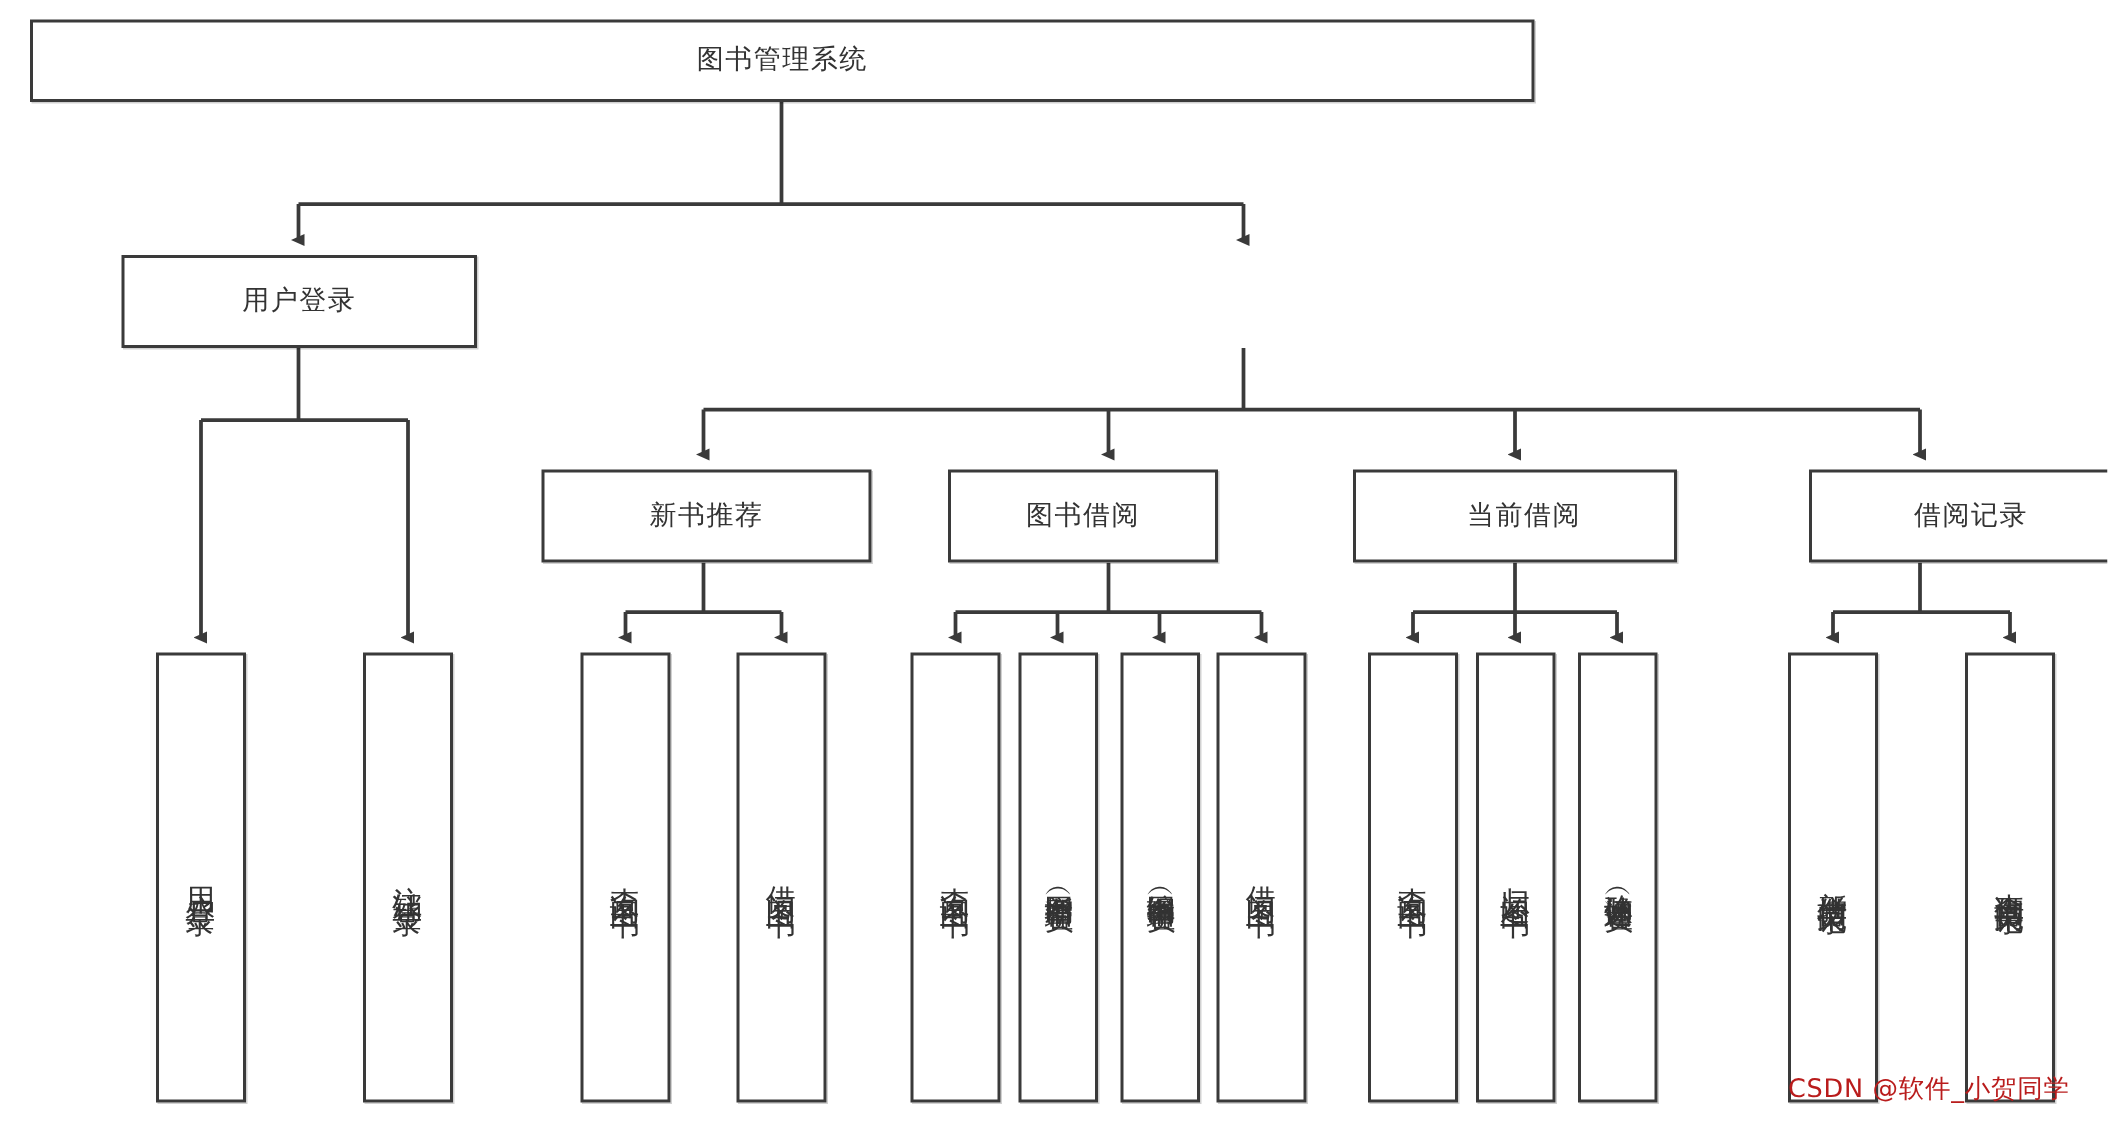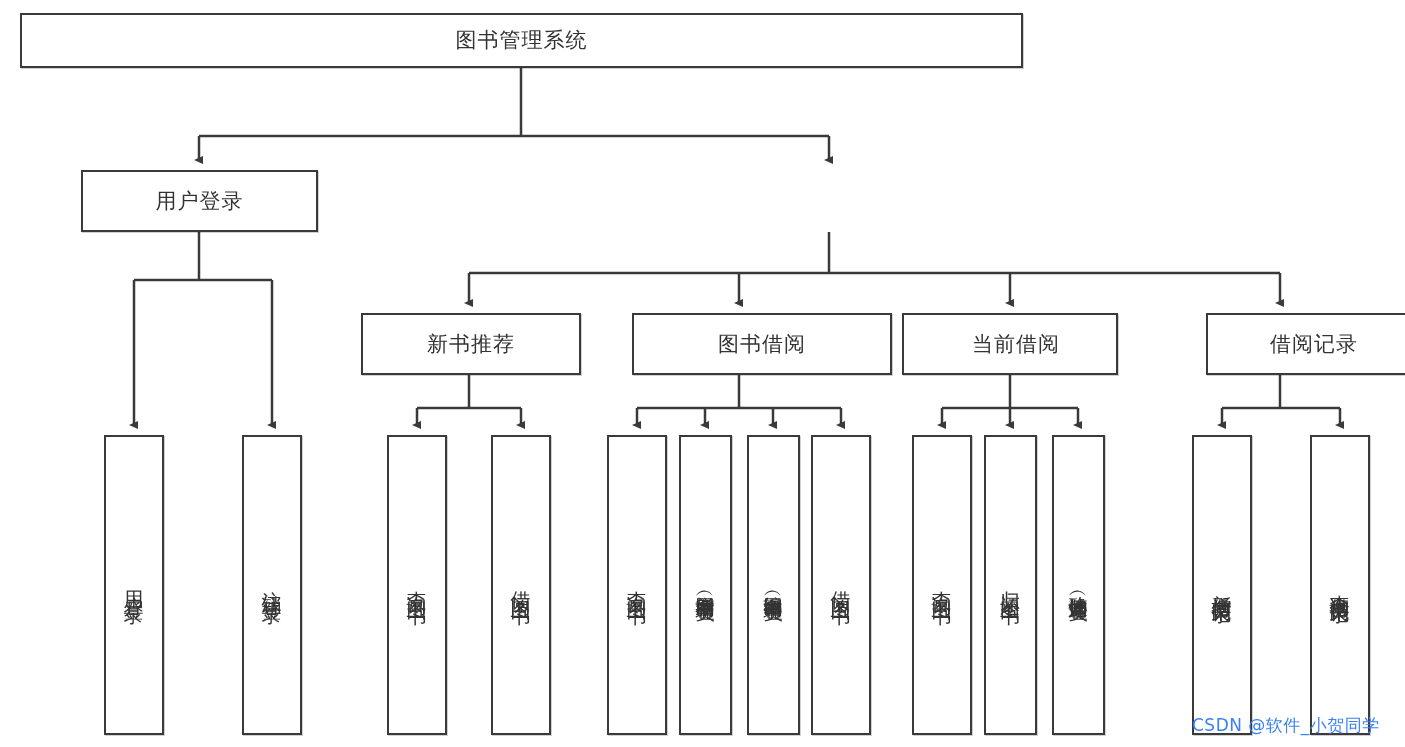--- a/index.html
+++ b/index.html
@@ -29,21 +29,21 @@
     box-sizing: border-box;
     border: 2px solid #3a3a3a;
     background: #ffffff;
     display: flex;
     align-items: center;
     justify-content: center;
     color: #2b2b2b;
     box-shadow: 1px 1px 0 rgba(0,0,0,0.18);
   }
   .node .label {
-    font-size: 21px;
+    font-size: 18px;
     line-height: 1.15;
     letter-spacing: 1px;
     white-space: nowrap;
     color: #333333;
   }
   
   .node.vertical {
     align-items: center;
     justify-content: center;
   }
@@ -52,21 +52,21 @@
     text-orientation: upright;
     font-size: 20px;
     letter-spacing: 5px;
     line-height: 1;
     white-space: nowrap;
     max-height: 290px;
   }
   .watermark {
     position: absolute;
     font-size: 17px;
-    color: #3b82f6;
+    color: #b91c1c;
     letter-spacing: 0.5px;
     white-space: nowrap;
     font-family: "DejaVu Sans", "Liberation Sans", sans-serif;
   }
 </style>
 </head>
 <body>
 
 <div id="canvas">
 
@@ -125,21 +125,21 @@
     <span class="label">图书管理系统</span>
   </div>
 
   <div class="node" style="left:81px; top:170px; width:237px; height:62px;">
     <span class="label">用户登录</span>
   </div>
 
   <div class="node" style="left:361px; top:313px; width:220px; height:62px;">
     <span class="label">新书推荐</span>
   </div>
-  <div class="node" style="left:632px; top:313px; width:260px; height:62px;">
+  <div class="node" style="left:632px; top:313px; width:180px; height:62px;">
     <span class="label">图书借阅</span>
   </div>
   <div class="node" style="left:902px; top:313px; width:216px; height:62px;padding-left:12px;">
     <span class="label">当前借阅</span>
   </div>
   <div class="node" style="left:1172px; top:313px; width:216px; height:62px;margin-left:34px;">
     <span class="label">借阅记录</span>
   </div>
 
   <div class="node vertical" style="left:104px; top:435px; width:60px; height:300px;">

